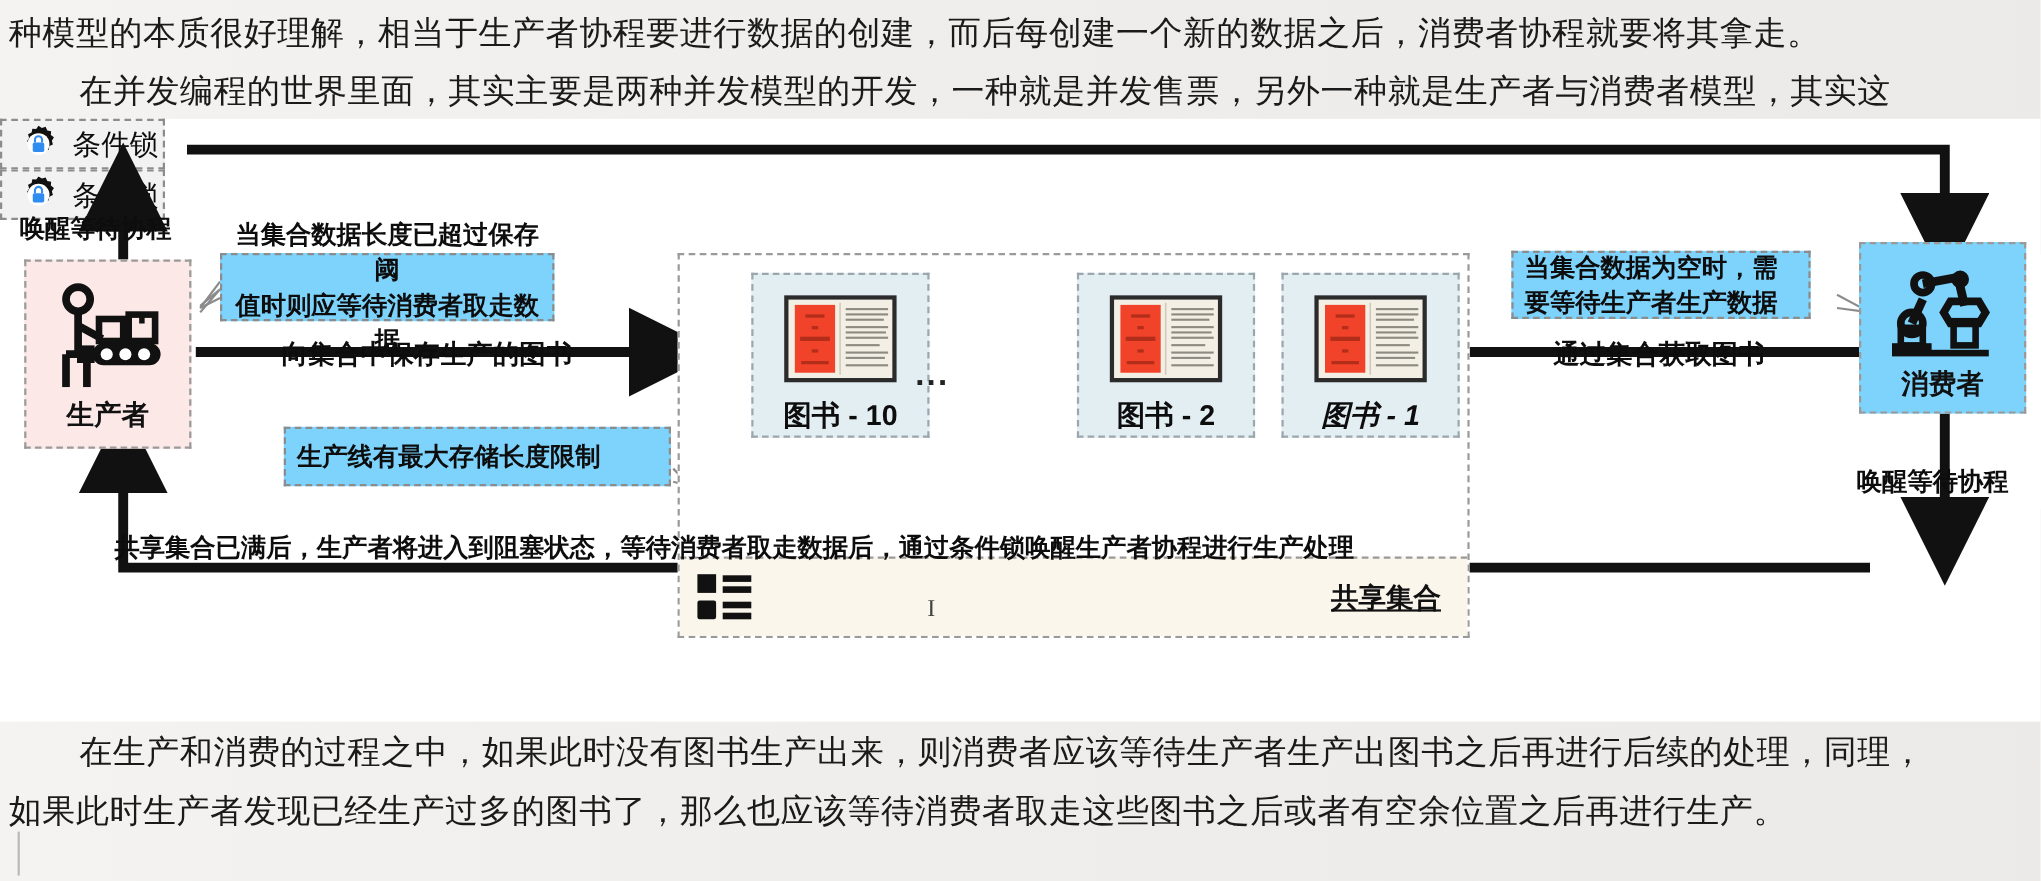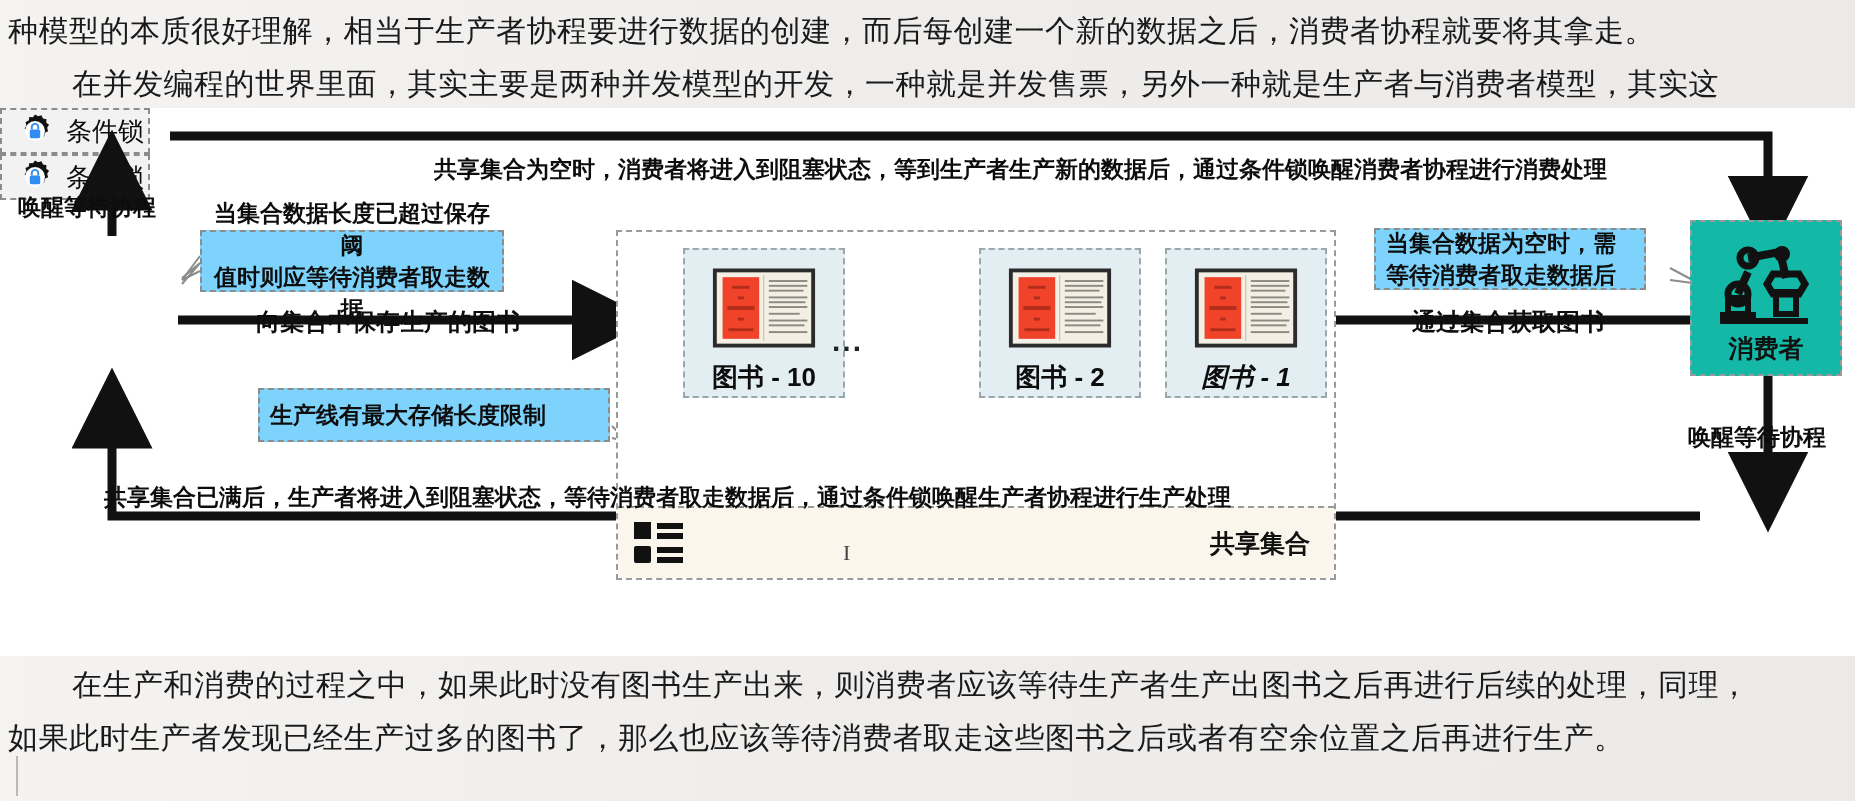--- a/index.html
+++ b/index.html
@@ -79,21 +79,21 @@
     justify-content: flex-start;
     padding-top: 18px;
     box-sizing: border-box;
   }
   #producer .role-label {
     font-size: 25px; font-weight: bold; color: #111;
     margin-top: 8px;
   }
   
   #consumer {
-    background: #14b8a6;
+    background: #7dd3fc;
     border: 2px dashed #9a9a9a;
     flex-direction: column;
     justify-content: flex-start;
     padding-top: 16px;
     box-sizing: border-box;
   }
   #consumer .role-label {
     font-size: 25px; font-weight: bold; color: #111;
     margin-top: 6px;
   }
@@ -109,20 +109,21 @@
     position: absolute;
     left: 0; bottom: 0;
     width: 100%; height: 72px;
     background: #faf6ec;
     border-top: 2px dashed #9a9a9a;
     box-sizing: border-box;
     display: flex;
     align-items: center;
     justify-content: space-between;
     padding: 0 24px 0 14px;
+    text-decoration: underline;
   }
   #shared-footer .sc-label {
     font-size: 25px; font-weight: bold; color: #111;
   }
   .list-icon { width: 52px; height: 46px; }
 
   
   .book-card {
     position: absolute;
     box-sizing: border-box;
@@ -240,24 +241,44 @@
     <div class="lock-box" id="lock-top" style="left:22px; top:6px; width:150px; height:46px;">
       <svg class="gear-lock" viewBox="0 0 40 40">
         <path d="M20 2.5 l3.2 2.0 3.6 -1.0 1.6 3.4 3.7 0.7 -0.3 3.7 3.0 2.2 -2.0 3.2 1.0 3.6 -3.4 1.6 -0.7 3.7 -3.7 -0.3 -2.2 3.0 -3.2 -2.0 -3.6 1.0 -1.6 -3.4 -3.7 -0.7 0.3 -3.7 -3.0 -2.2 2.0 -3.2 -1.0 -3.6 3.4 -1.6 0.7 -3.7 3.7 0.3z" fill="#111"></path>
         <circle cx="20" cy="20" r="10.5" fill="#fff"></circle>
         <rect x="14.5" y="18.5" width="11" height="9" rx="1.6" fill="#2f8cf0"></rect>
         <path d="M16.6 18.5 v-2.6 a3.4 3.4 0 0 1 6.8 0 v2.6" stroke="#2f8cf0" stroke-width="2" fill="none"></path>
       </svg>
       <span class="label">条件锁</span>
     </div>
 
-    <div class="flow-label" style="left:434px; top:46px;">共享集合为空时，消费者将进入到阻塞状态，等到生产者生产新的数据后，通过条件锁唤醒消费者协程进行消费处理</div>
 
     <div class="flow-label" style="left:18px; top:84px;">唤醒等待协程</div>
 
+    <div class="node" id="producer" style="left:22px; top:128px; width:152px; height:172px;">
+      <svg width="104" height="96" viewBox="0 0 104 96">
+
+        <circle cx="25" cy="16" r="11" fill="none" stroke="#111" stroke-width="7"></circle>
+
+        <path d="M25 29 v38 M14 96 v-30 M33 96 v-30 M14 66 h19" stroke="#111" stroke-width="7" fill="none"></path>
+
+        <path d="M25 40 L47 52" stroke="#111" stroke-width="7" fill="none"></path>
+
+        <rect x="44" y="34" width="22" height="20" fill="none" stroke="#111" stroke-width="6"></rect>
+        <rect x="71" y="30" width="24" height="24" fill="none" stroke="#111" stroke-width="6"></rect>
+        <path d="M83 30 v8" stroke="#111" stroke-width="5"></path>
+
+        <rect x="38" y="56" width="62" height="20" rx="10" fill="#111"></rect>
+        <circle cx="51" cy="66" r="5.5" fill="#fff"></circle>
+        <circle cx="68" cy="66" r="5.5" fill="#fff"></circle>
+        <circle cx="85" cy="66" r="5.5" fill="#fff"></circle>
+        <rect x="24" y="58" width="16" height="16" fill="#111"></rect>
+      </svg>
+      <span class="role-label">生产者</span>
+    </div>
 
     <div class="callout" style="left:200px; top:122px; width:304px; height:62px;">
       <div class="txt">
         <div>当集合数据长度已超过保存阈</div>
         <div>值时则应等待消费者取走数据</div>
       </div>
     </div>
 
     <div class="flow-label big" style="left:256px; top:198px;">向集合中保存生产的图书</div>
 
@@ -369,21 +390,21 @@
         </svg>
         <span class="sc-label">共享集合</span>
       </div>
     </div>
 
     <div class="flow-label big" style="left:1412px; top:198px;">通过集合获取图书</div>
 
     <div class="callout" style="left:1374px; top:120px; width:272px; height:62px;">
       <div class="txt">
         <div>当集合数据为空时，需</div>
-        <div>等待消费者取走数据后</div>
+        <div>要等待生产者生产数据</div>
       </div>
     </div>
 
     <div class="node" id="consumer" style="left:1690px; top:112px; width:152px; height:156px;">
       <svg width="96" height="88" viewBox="0 0 96 88">
         <path d="M30 34 L20 56" stroke="#111" stroke-width="8" fill="none"></path>
         <path d="M30 20 L62 14" stroke="#111" stroke-width="8" fill="none"></path>
         <path d="M62 14 L68 40" stroke="#111" stroke-width="8" fill="none"></path>
         <circle cx="30" cy="20" r="8" fill="none" stroke="#111" stroke-width="7"></circle>
         <circle cx="64" cy="16" r="5" fill="none" stroke="#111" stroke-width="6"></circle>

